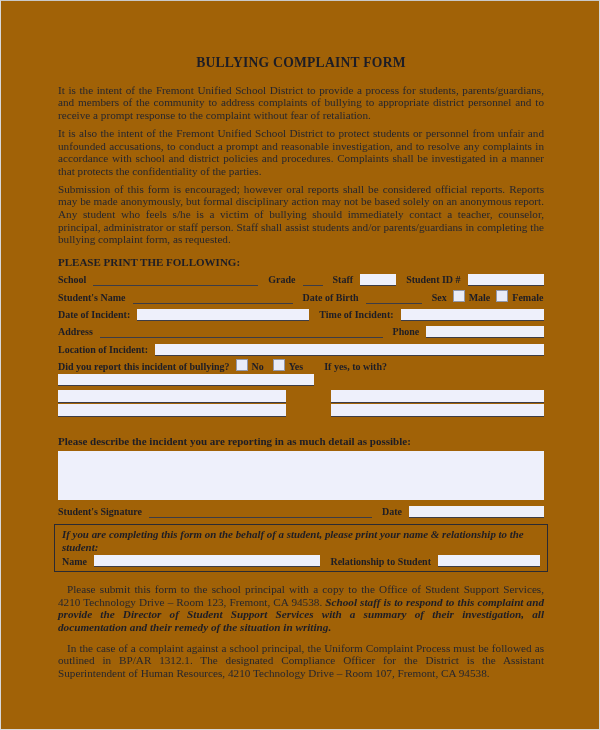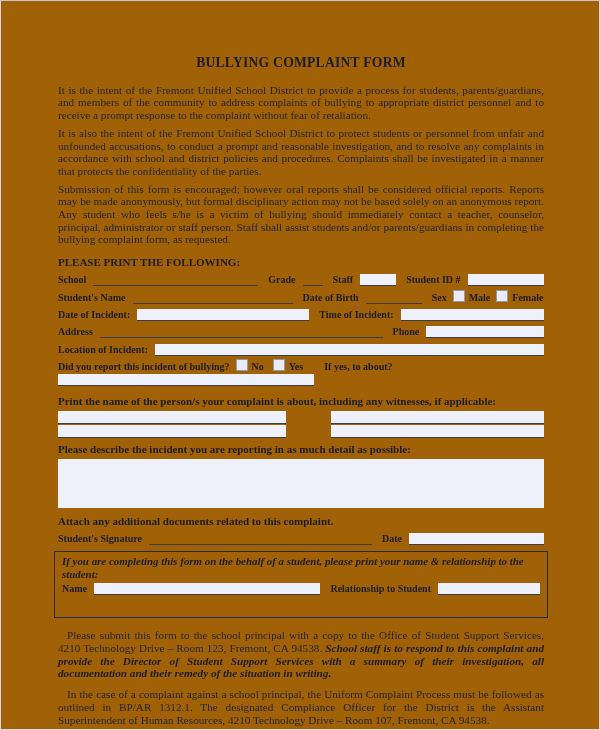--- a/index.html
+++ b/index.html
@@ -28,21 +28,21 @@
     margin:0 4px 2px 2px;box-sizing:content-box;
   }
   .gap14{margin-left:14px;}
   .ifyes-row{display:flex;height:13px;margin-top:1px;}
   .ifyes-row .blank{width:256px;margin-right:0;}
   .pgrid{display:grid;grid-template-columns:228px 1fr;column-gap:45px;row-gap:1px;margin-top:3px;}
   .pgrid .blank{height:13px;margin-right:0;}
   .descbox{margin-top:3px;height:49px;background:#eef0fb;}
   .sig-blank{flex:1;}
   .date-blank{width:135px;}
-  .bbox{border:1.6px solid #2a2a33;margin:6px 0 11px -4px;padding:3px 7px 21px;width:calc(100% + 8px);box-sizing:border-box;}
+  .bbox{border:1.6px solid #2a2a33;margin:6px 0 11px -4px;padding:3px 7px 2px;width:calc(100% + 8px);box-sizing:border-box;}
   .bbox .note{font-weight:bold;font-style:italic;font-size:10.9px;line-height:13px;color:#1d1d26;}
   .bbox .frow{height:15px;align-items:center;}
   .name-blank{flex:1;}
   .rel-blank{width:102px;}
   p.footer{text-align:justify;text-indent:9px;margin:8px 0 0;}
   .bi{font-weight:bold;font-style:italic;color:#1d1d26;}
   .flex1{flex:1;}
   .w165{flex:0 0 165px;}
   .w20{flex:0 0 20px;}
   .w36{flex:0 0 36px;}
@@ -108,38 +108,36 @@
       <span class="lbl">Location of Incident:</span>
       <span class="blank fill flex1 last"></span>
     </div>
 
     <div class="frow">
       <span class="lbl tight">Did you report this incident of bullying?</span>
       <span class="cb"></span>
       <span class="lbl">No</span>
       <span class="cb"></span>
       <span class="lbl">Yes</span>
-      <span class="lbl gap14" style="margin-right:0">If yes, to about?</span>
+      <span class="lbl gap14" style="margin-right:0">If yes, to with?</span>
     </div>
     <div class="ifyes-row">
       <span class="blank fill"></span>
     </div>
 
-    <div class="heading" style="margin-top:8px">Print the name of the person/s your complaint is about, including any witnesses, if applicable:</div>
     <div class="pgrid">
       <span class="blank fill"></span>
       <span class="blank fill"></span>
       <span class="blank fill"></span>
       <span class="blank fill"></span>
     </div>
 
-    <div class="heading" style="margin-top:5px">Please describe the incident you are reporting in as much detail as possible:</div>
+    <div class="heading" style="margin-top:18px">Please describe the incident you are reporting in as much detail as possible:</div>
     <div class="descbox"></div>
 
-    <div class="heading" style="margin-top:7px">Attach any additional documents related to this complaint.</div>
 
     <div class="frow sig">
       <span class="lbl">Student's Signature</span>
       <span class="blank sig-blank"></span>
       <span class="lbl">Date</span>
       <span class="blank fill date-blank last"></span>
     </div>
 
     <div class="bbox">
       <div class="note">If you are completing this form on the behalf of a student, please print your name &amp; relationship to the student:</div>

